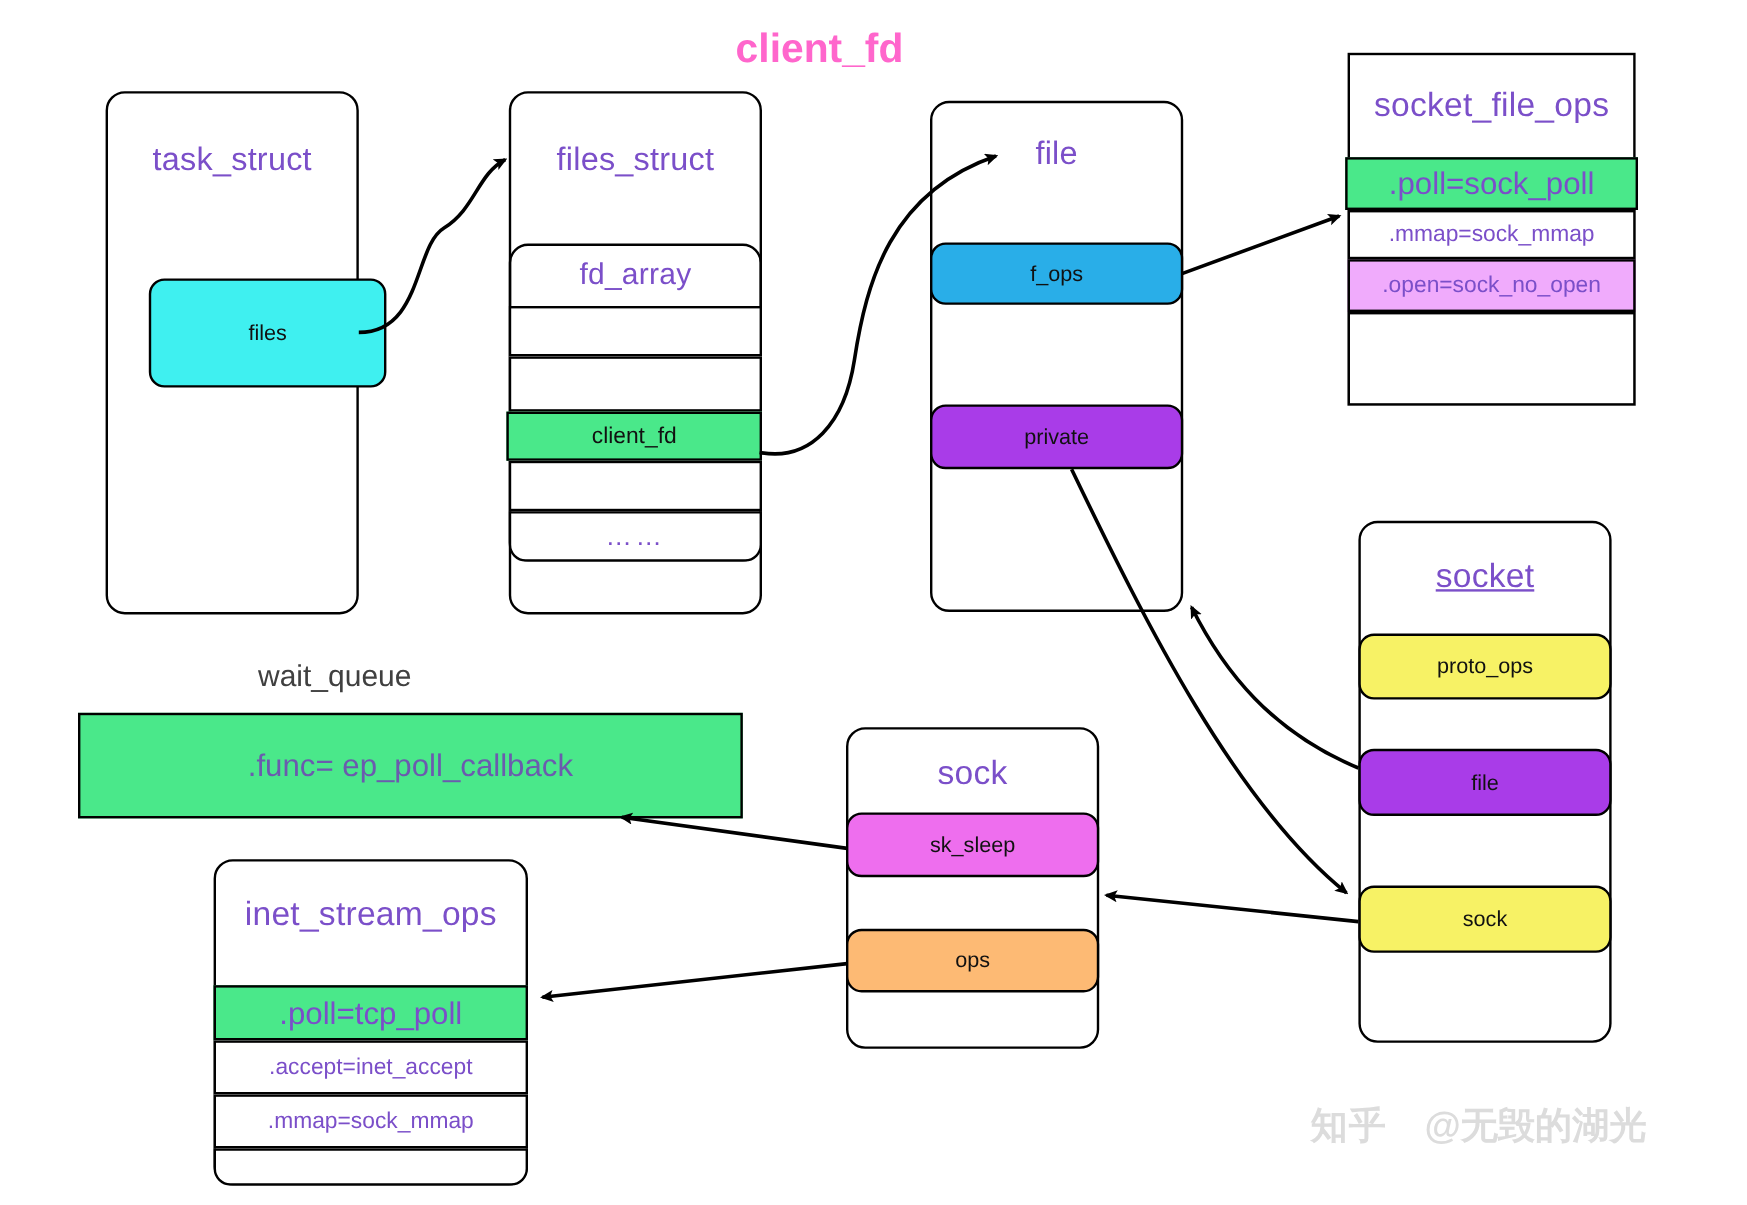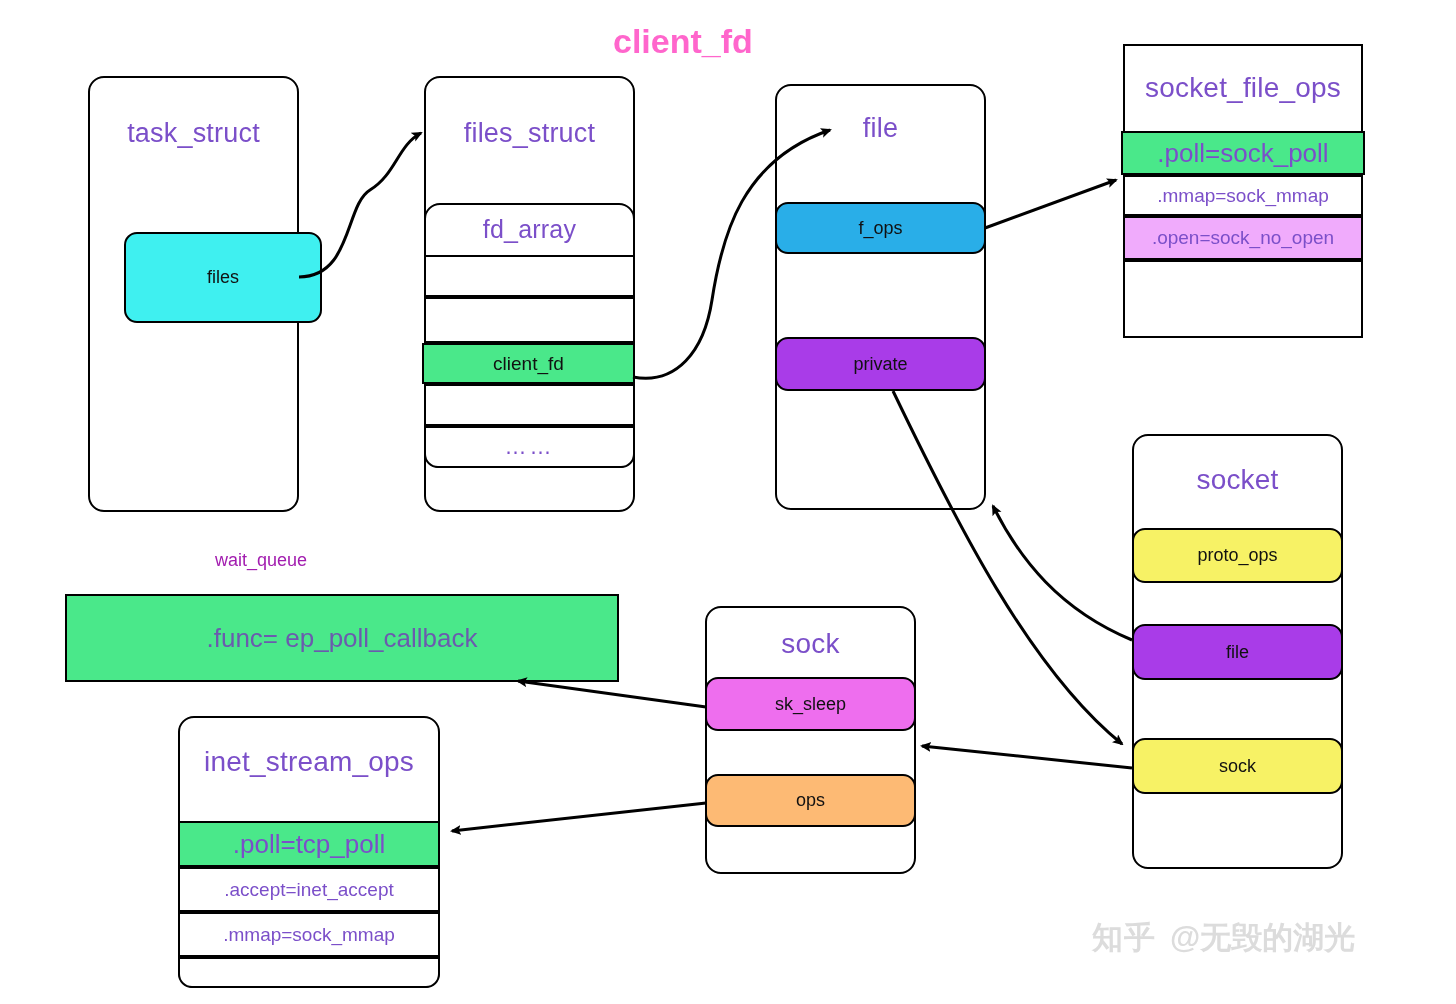--- a/index.html
+++ b/index.html
@@ -78,43 +78,43 @@
   .page-title {
     position: absolute;
     color: #FF66CC;
     font-size: 34px;
     font-weight: bold;
     z-index: 6;
   }
 
   .section-label {
     position: absolute;
-    color: #a21caf;
-    font-size: 18px;
+    color: #404040;
+    font-size: 25px;
     z-index: 6;
   }
 
   .wq-box {
     position: absolute;
     box-sizing: border-box;
     border: 2.5px solid #000000;
     background: #4AE88A;
     display: flex;
     align-items: center;
     justify-content: center;
     color: #6B5BAE;
     font-size: 26px;
     z-index: 4;
   }
 
   .watermark {
     position: absolute;
     display: flex;
     align-items: center;
-    gap: 14px;
+    gap: 31px;
     color: #DCDCDC;
     font-size: 31px;
     font-weight: bold;
     z-index: 7;
     user-select: none;
   }
   .watermark .logo { letter-spacing: 1px; }
 
   .dots {
     color: #7B4FC9;
@@ -204,21 +204,21 @@
     <span>.mmap=sock_mmap</span>
   </div>
   <div class="row" style="left:1123px; top:216px; width:240px; height:44px; background:#f0abfc; font-size:19px;">
     <span>.open=sock_no_open</span>
   </div>
   <div class="row" style="left:1123px; top:260px; width:240px; height:78px; background:#ffffff; font-size:19px;">
     <span></span>
   </div>
 
   <div class="node rounded" style="left:1132px; top:434px; width:211px; height:435px;">
-    <div class="node-title" style="top:28px; font-size:28px;">socket</div>
+    <div class="node-title" style="top:28px; font-size:28px;text-decoration:underline;">socket</div>
   </div>
   <div class="field" style="left:1132px; top:528px; width:211px; height:55px; background:#F7F265;">
     <span>proto_ops</span>
   </div>
   <div class="field" style="left:1132px; top:624px; width:211px; height:56px; background:#A93CE8;">
     <span>file</span>
   </div>
   <div class="field" style="left:1132px; top:738px; width:211px; height:56px; background:#F7F265;">
     <span>sock</span>
   </div>

